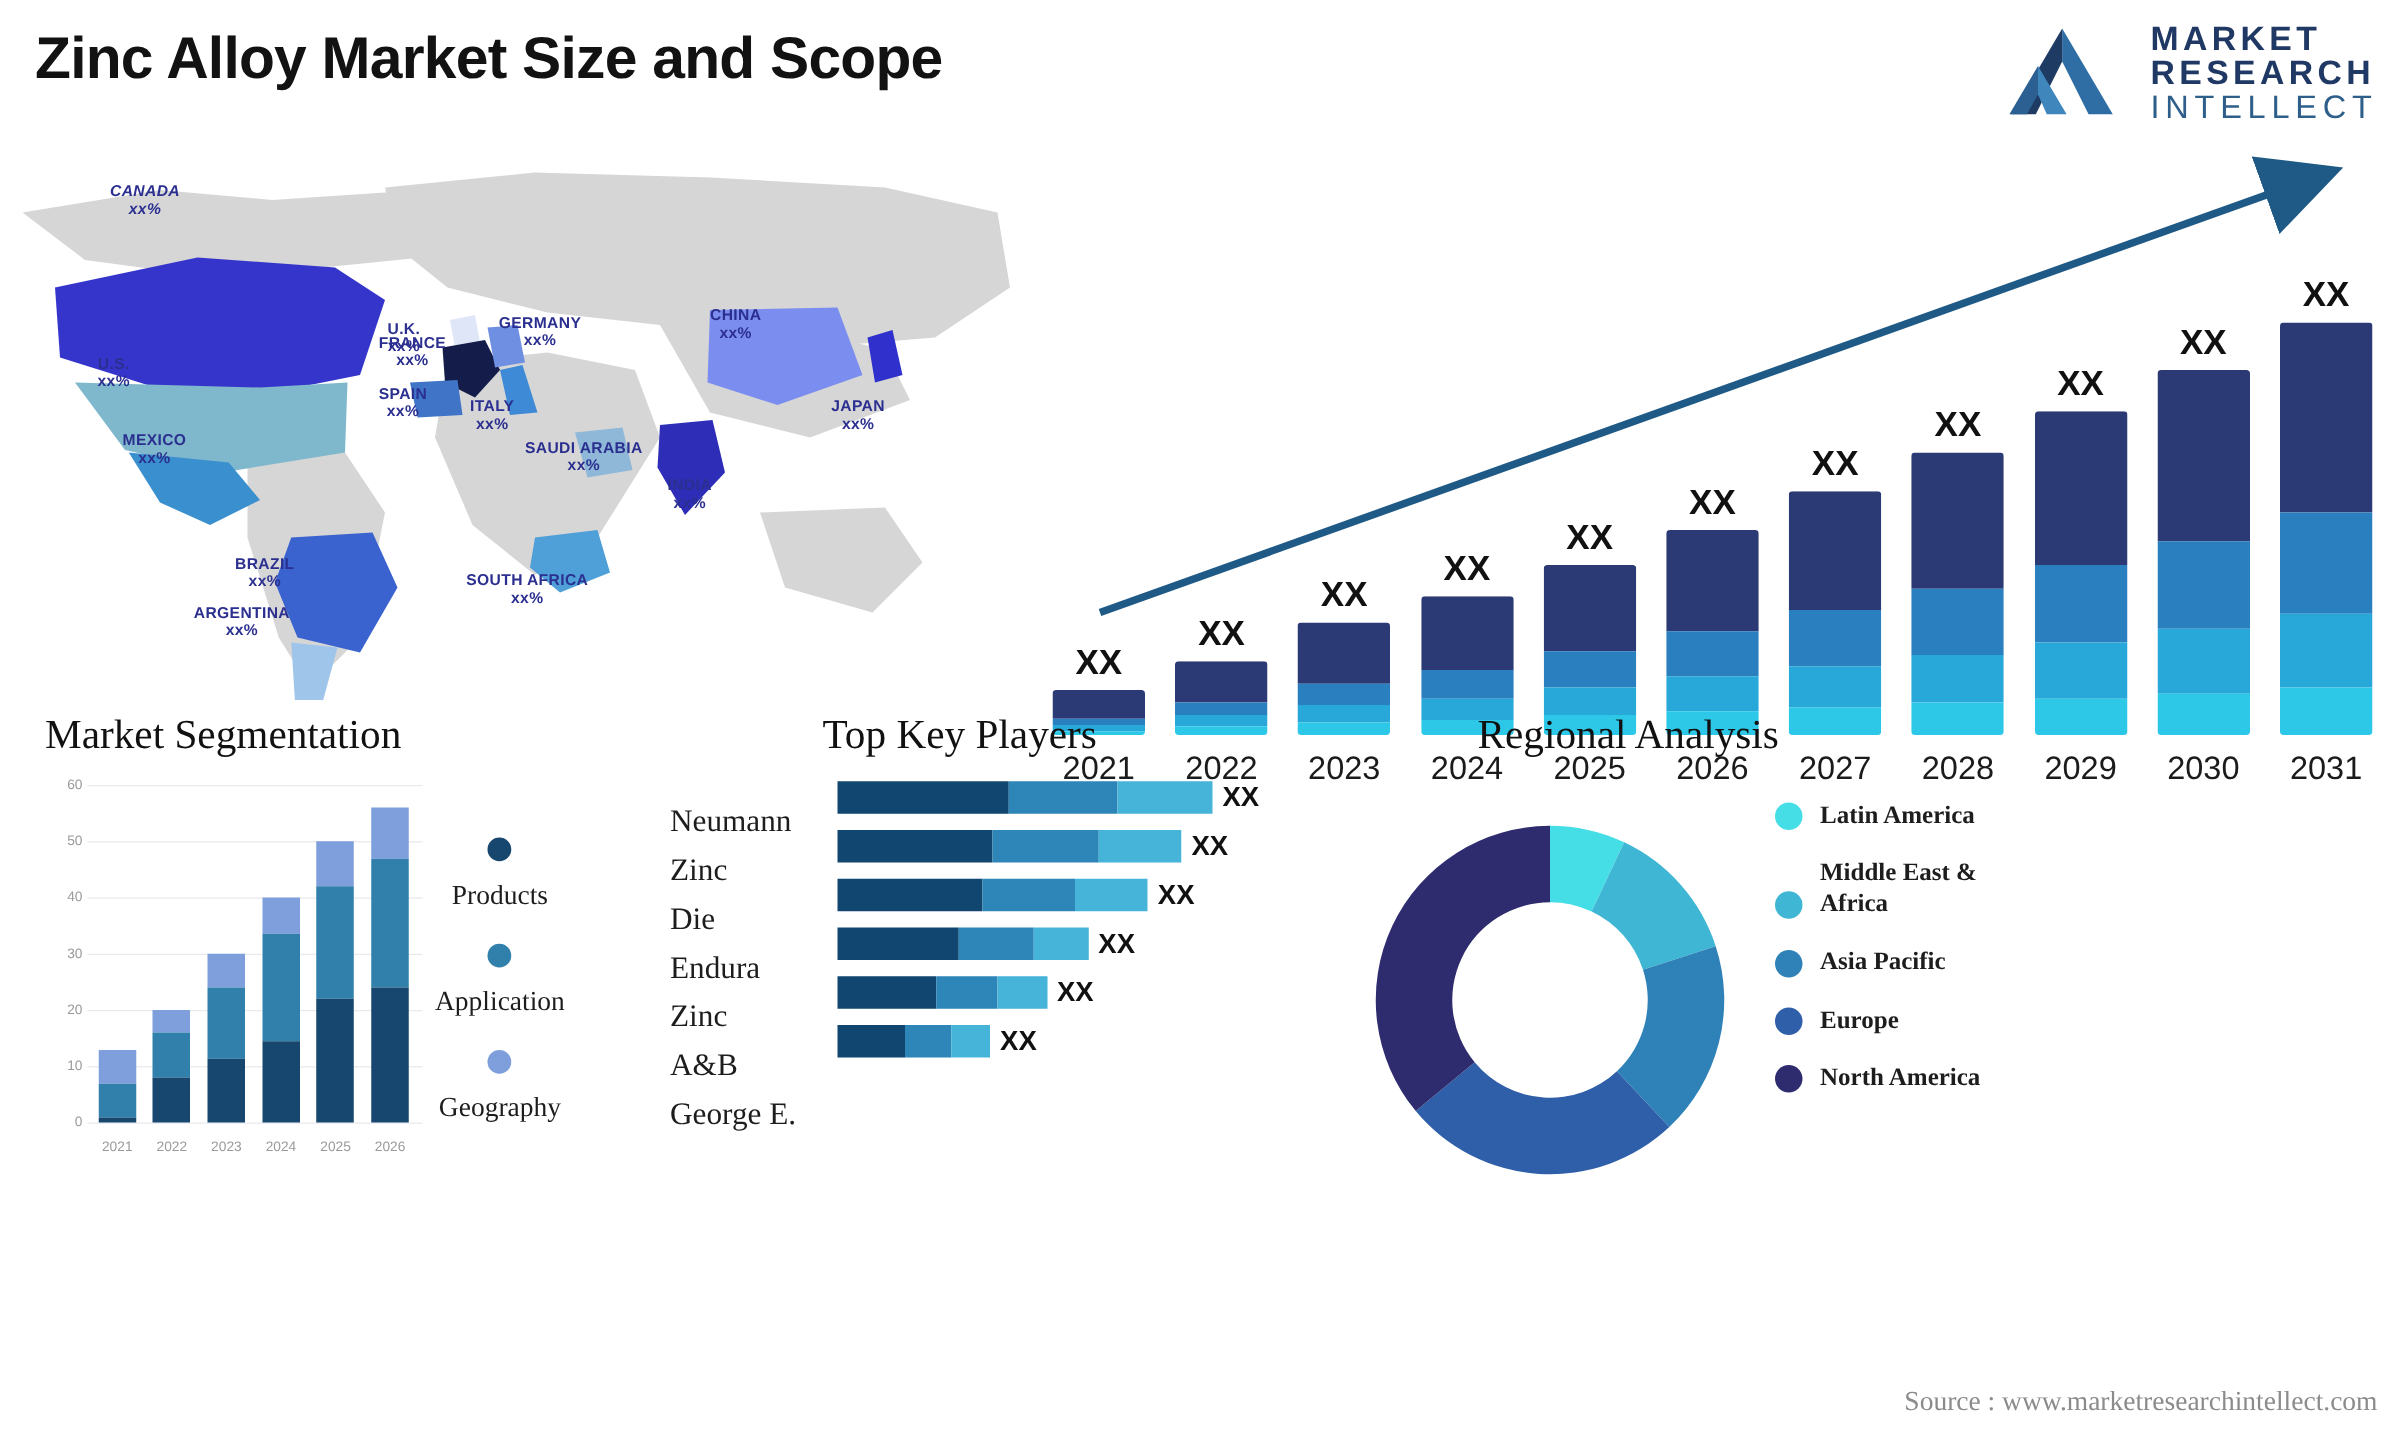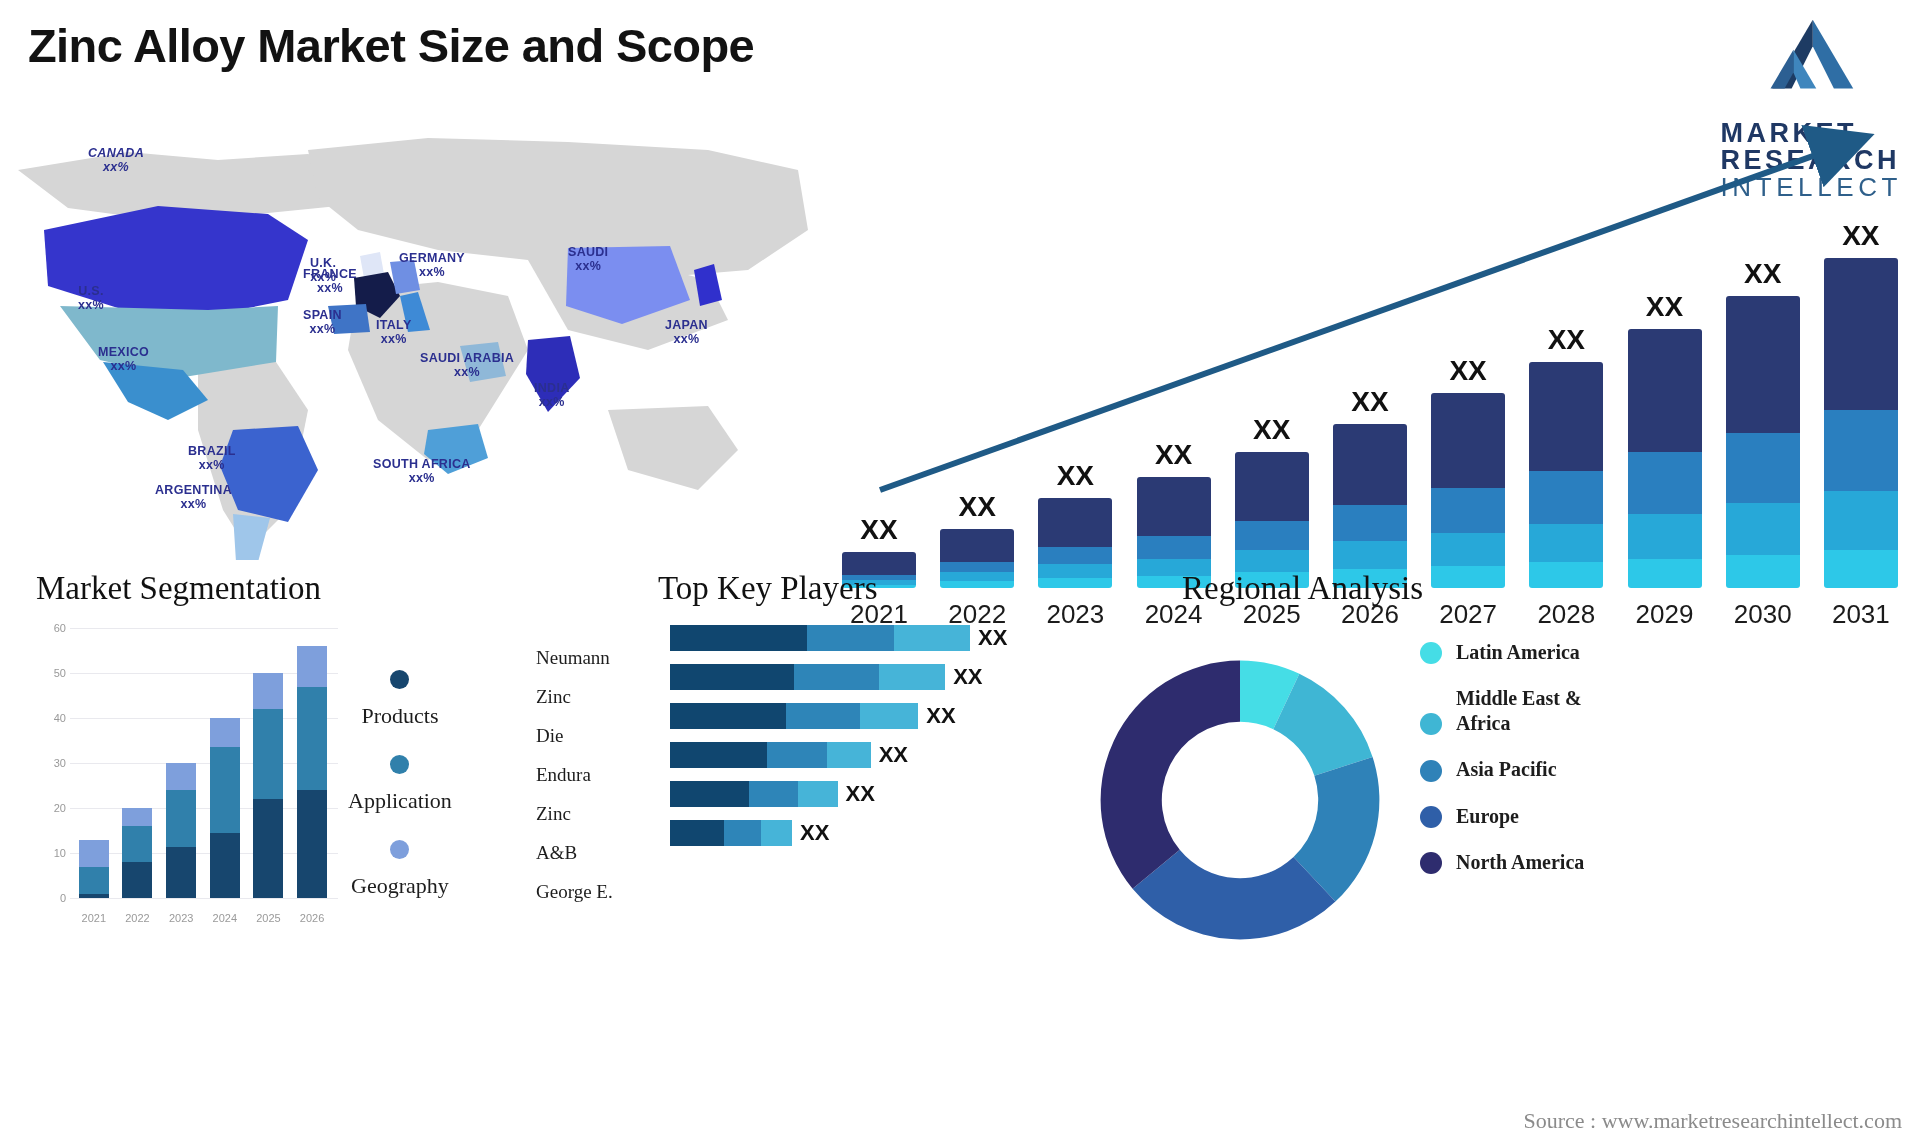--- a/index.html
+++ b/index.html
@@ -5,21 +5,21 @@
   * { box-sizing: border-box; margin:0; padding:0; }
   html,body { width:1920px; height:1146px; background:#ffffff; font-family:"Liberation Sans", sans-serif; overflow:hidden; }
   .page { position:relative; width:1920px; height:1146px; background:#fff;padding-left:38px; }
 
   
   .title {
     position:absolute; left:28px; top:18px;
     font-size:47px; font-weight:700; color:#121212;
     letter-spacing:-0.6px; font-family:"Liberation Sans", sans-serif;
   }
-  .logo { position:absolute; right:18px; top:18px; display:flex; align-items:center; gap:28px;flex-direction:column; }
+  .logo { position:absolute; right:18px; top:18px; display:flex; align-items:center; gap:28px; }
   .logo-mark { width:88px; height:74px; }
   .logo-text { display:flex; flex-direction:column; line-height:1.0; }
   .logo-l1, .logo-l2 { font-size:27px; font-weight:700; color:#1f3864; letter-spacing:3.5px; }
   .logo-l3 { font-size:26px; font-weight:400; color:#2e5f8a; letter-spacing:4.6px; }
 
   
   .map-wrap { position:absolute; left:8px; top:110px; width:820px; height:450px; }
   .map-wrap svg { width:100%; height:100%; }
   .map-label { position:absolute; color:#2b2f8f; font-size:12.5px; font-weight:700;
                 line-height:1.15; text-align:center; letter-spacing:.3px; }
@@ -59,21 +59,21 @@
   .seg-legend { position:absolute; left:320px; top:100px; }
   .seg-li { display:flex; align-items:center; gap:14px; margin-bottom:26px;flex-direction:column; }
   .seg-dot { width:19px; height:19px; border-radius:50%; flex:0 0 auto; }
   .seg-ltext { font-size:22px; color:#1d1d1d; font-family:"Liberation Serif", serif; }
 
   
   .kp { position:absolute; left:530px; top:570px; width:570px; height:540px; }
   .kp .panel-title { position:absolute; left:128px; top:0; }
   .kp-rows { position:absolute; left:0; top:48px; width:100%; }
   .kp-row { display:flex; align-items:center; height:39px; }
-  .kp-name { width:140px; text-align:left; padding-left:6px; font-size:19px; color:#1d1d1d;
+  .kp-name { width:140px; text-align:left; padding-left:6px; font-size:25px; color:#1d1d1d;
              font-family:"Liberation Serif", serif; }
   .kp-track { position:relative; flex:1; height:26px; display:flex; align-items:center; }
   .kp-bar { height:26px; display:flex; }
   .kp-seg { height:100%; }
   .kp-xx { margin-left:8px; font-size:22px; font-weight:700; color:#111;
            font-family:"Liberation Sans", sans-serif; }
 
   
   .rg { position:absolute; left:1100px; top:560px; width:800px; height:580px; }
   .rg .panel-title { position:absolute; left:82px; top:10px; }
@@ -183,21 +183,21 @@
       </div>
       <div class="map-label" style="left: 420px; top: 351px;">
         <div>SAUDI ARABIA</div>
         <div>xx%</div>
       </div>
       <div class="map-label" style="left: 534px; top: 381px;">
         <div>INDIA</div>
         <div>xx%</div>
       </div>
       <div class="map-label" style="left: 568px; top: 245px;">
-        <div>SAUDI</div>
+        <div>CHINA</div>
         <div>xx%</div>
       </div>
       <div class="map-label" style="left: 665px; top: 318px;">
         <div>JAPAN</div>
         <div>xx%</div>
       </div>
     </div>
 
   <div class="fc">
     <svg class="fc-arrow" viewBox="0 0 1080 530">

